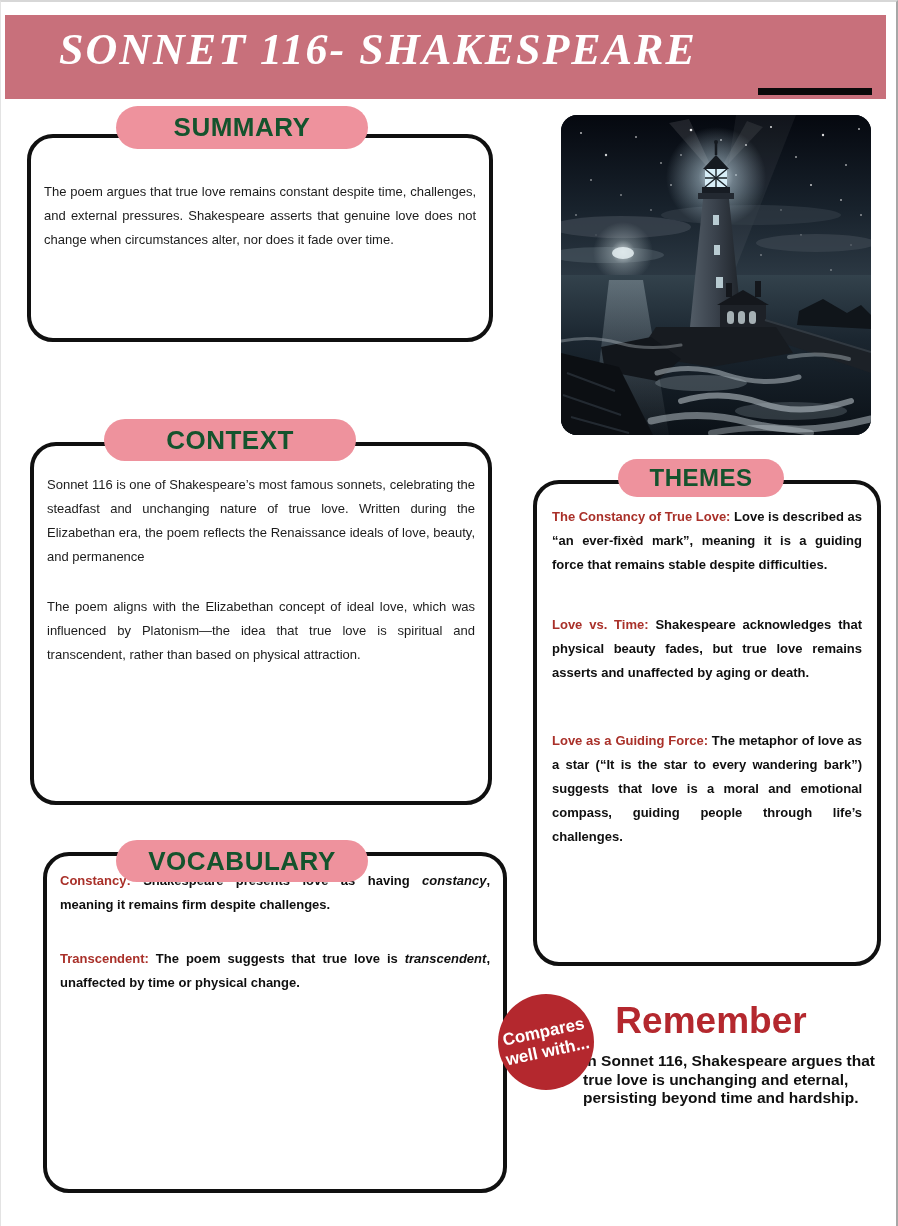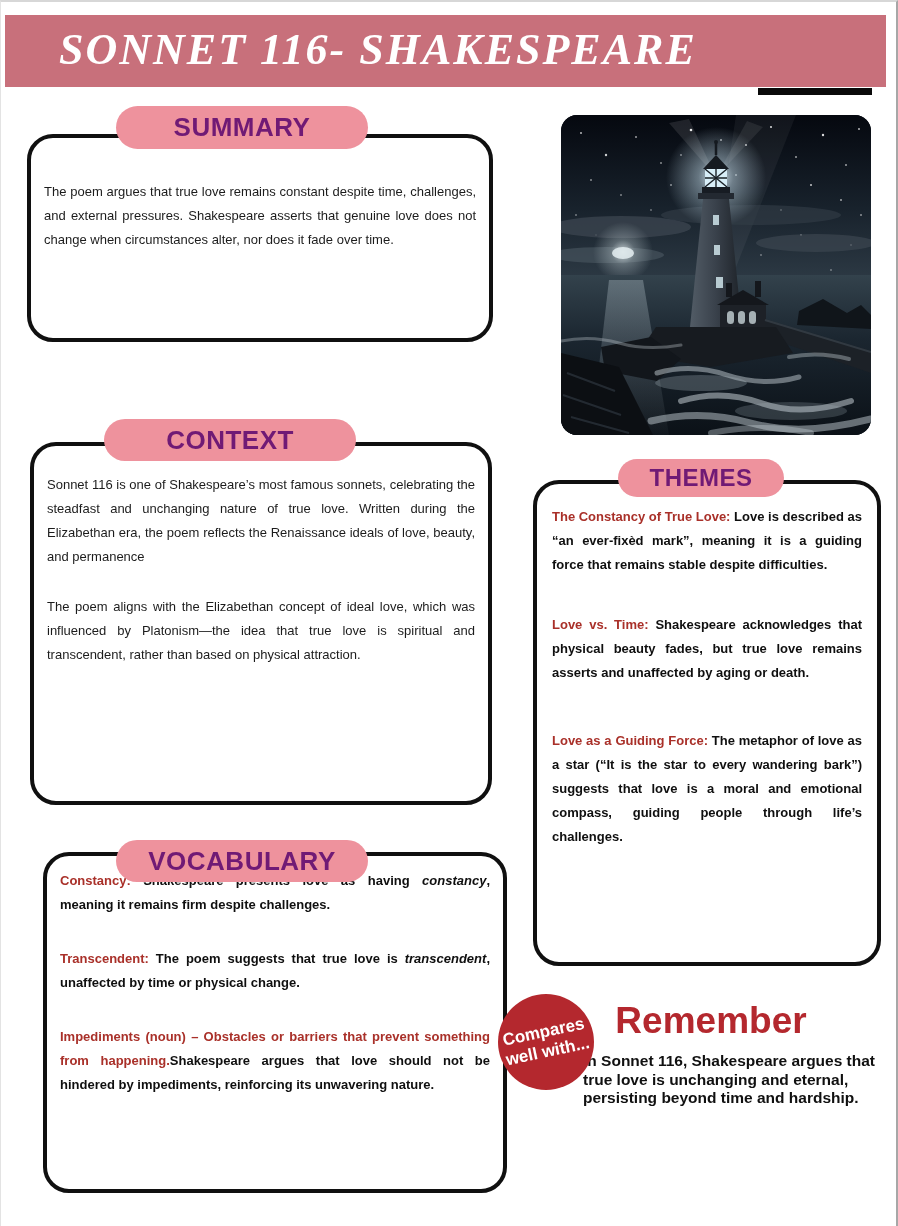--- a/index.html
+++ b/index.html
@@ -3,30 +3,30 @@
 <meta charset="utf-8">
 <style>
   html,body{margin:0;padding:0;background:#ffffff;}
   .page{
     position:relative;width:898px;height:1226px;margin:0;background:#fff;
     font-family:"Liberation Sans",sans-serif;color:#1c1c1c;overflow:hidden;
     box-sizing:border-box;
     border-top:2px solid #d7d7d7;border-right:2px solid #a7a7a7;border-left:1px solid #e3e3e3;
   }
   
-  .banner{position:absolute;left:4px;top:13px;width:881px;height:72px;background:var(--banner,#c8707b);}
+  .banner{position:absolute;left:4px;top:13px;width:881px;height:84px;background:var(--banner,#c8707b);}
   .banner h1{
     margin:0;padding:0 0 0 54px;line-height:70px;font-size:44px;color:#fff;
     font-family:cursive,serif;font-style:italic;font-weight:700;letter-spacing:2px;
     white-space:nowrap;
   }
   .black-bar{position:absolute;left:757px;top:86px;width:114px;height:7px;background:#0a0a0a;}
   
   .pill{
-    position:absolute;background:var(--pill,#ee929d);color:#701a75;font-weight:800;
+    position:absolute;background:var(--pill,#ee929d);color:#14532d;font-weight:800;
     text-align:center;border-radius:28px;font-size:26px;letter-spacing:.5px;z-index:3;
   }
   .box{
     position:absolute;background:#fff;border:4px solid #101010;border-radius:26px;
     z-index:2;box-sizing:border-box;
   }
   .body-text{font-size:13px;line-height:24px;text-align:justify;color:#1c1c1c;}
   .body-text p{margin:0 0 26px 0;}
   .bold-text{font-weight:700;color:#0f0f0f;margin-left:16px;}
   .red{color:var(--accent,#a93029);font-weight:700;}
@@ -89,21 +89,20 @@
   <div class="pill pill-context">CONTEXT</div>
   <div class="box box-context body-text">
     <p>Sonnet 116 is one of Shakespeare’s most famous sonnets, celebrating the steadfast and unchanging nature of true love. Written during the Elizabethan era, the poem reflects the Renaissance ideals of love, beauty, and permanence</p>
     <p>The poem aligns with the Elizabethan concept of ideal love, which was influenced by Platonism—the idea that true love is spiritual and transcendent, rather than based on physical attraction.</p>
   </div>
 
   <div class="pill pill-vocab">VOCABULARY</div>
   <div class="box box-vocab body-text bold-text">
     <p><span class="red">Constancy: </span><span>Shakespeare presents love as having </span><em>constancy</em><span>, meaning it remains firm despite challenges.</span></p>
     <p><span class="red">Transcendent: </span><span>The poem suggests that true love is </span><em>transcendent</em><span>, unaffected by time or physical change.</span></p>
-    <p><span class="red">Impediments (noun) – Obstacles or barriers that prevent something from happening.</span><span>Shakespeare argues that love should not be hindered by impediments, reinforcing its unwavering nature.</span><em></em><span></span></p>
   </div>
 
   <div class="photo">
     <svg width="310" height="320" viewBox="0 0 310 320" xmlns="http://www.w3.org/2000/svg">
       <defs>
         <linearGradient id="sky" x1="0" y1="0" x2="0" y2="1">
           <stop offset="0" stop-color="#05080f"></stop>
             <stop offset="0.55" stop-color="#18222c"></stop>
             <stop offset="1" stop-color="#2e3b46"></stop>
         </linearGradient>

